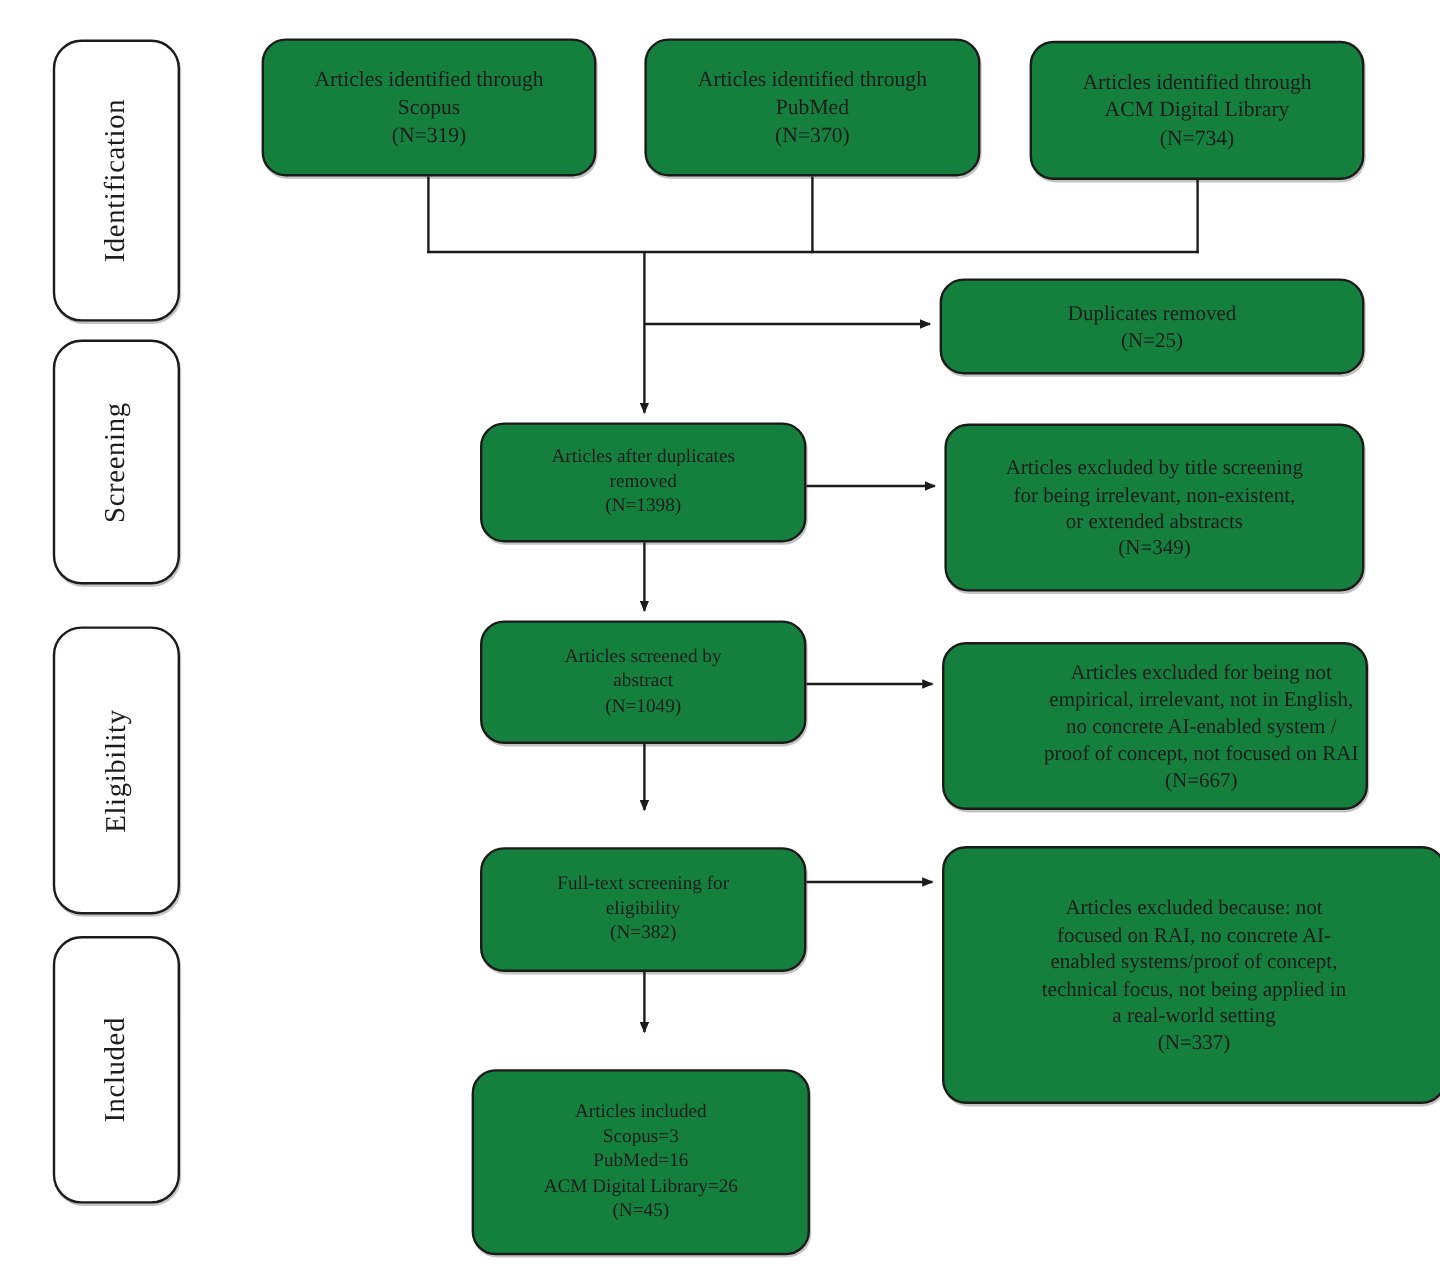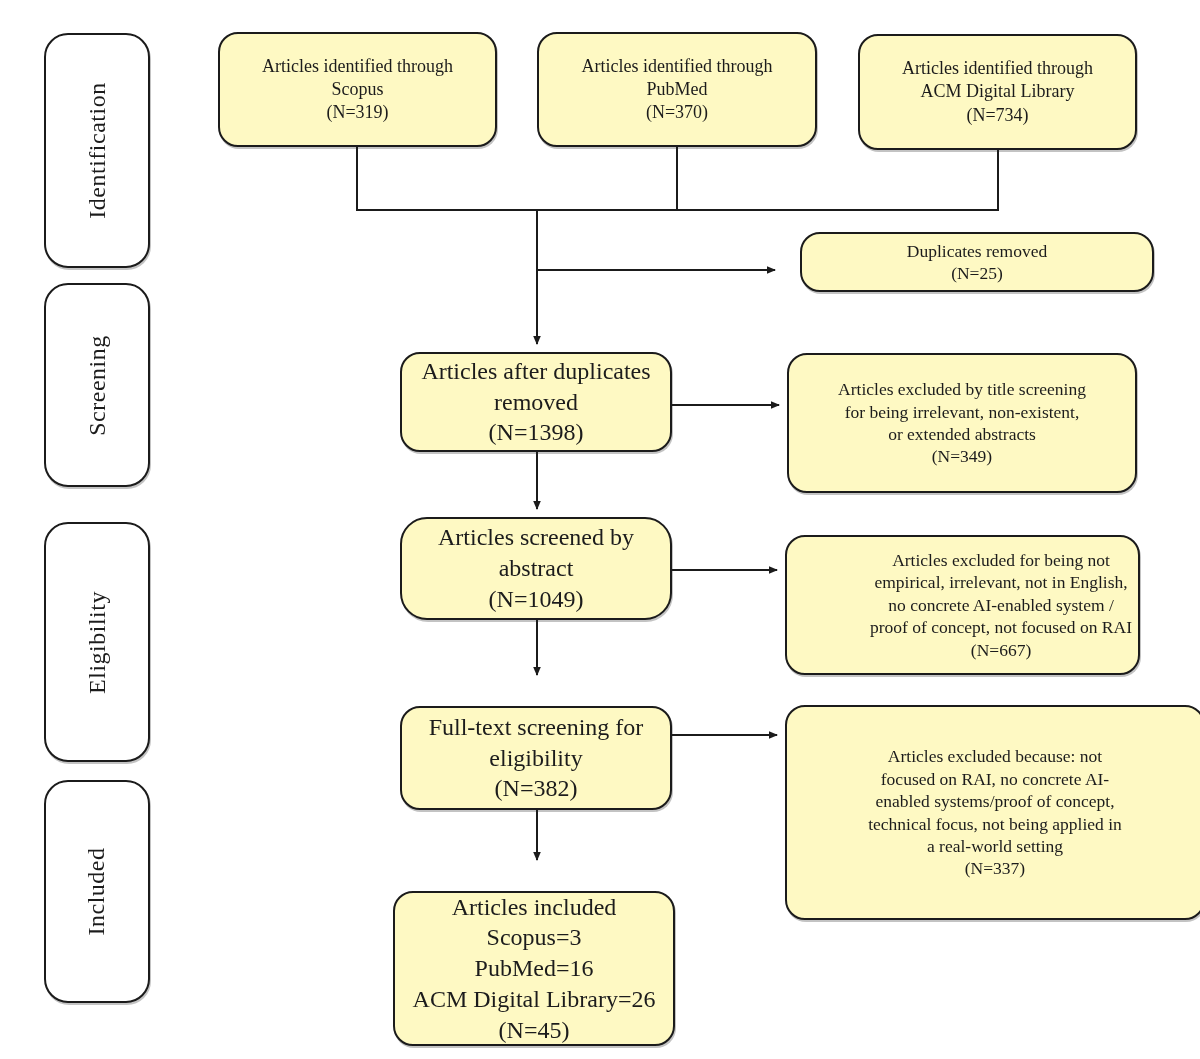--- a/index.html
+++ b/index.html
@@ -21,21 +21,21 @@
     left: 0;
     top: 0;
     width: 1200px;
     height: 1059px;
   }
   .fbox {
     position: absolute;
     box-sizing: border-box;
     border: 2px solid #1b1b1b;
     border-radius: 20px;
-    background: #fef9c3;
+    background: #15803d;
     display: flex;
     align-items: center;
     justify-content: center;
     text-align: center;
     box-shadow: 1px 2px 0 rgba(40,40,40,0.28);
   }
   .fbox .box-text {
     white-space: pre-line;
     line-height: 1.28;
     padding: 2px 6px;
@@ -51,21 +51,21 @@
     justify-content: center;
     box-shadow: 1px 2px 0 rgba(40,40,40,0.28);
   }
   .stagebox .stage-label {
     transform: rotate(-90deg);
     white-space: nowrap;
     font-size: 24px;
     letter-spacing: 0.5px;
   }
   .fs-top    { font-size: 18px; }
-  .fs-mid    { font-size: 24px; }
+  .fs-mid    { font-size: 16px; }
   .fs-side   { font-size: 17.5px; }
 </style>
 </head>
 <body>
 
 <div class="canvas">
 
   <svg class="connectors" viewBox="0 0 1200 1059" xmlns="http://www.w3.org/2000/svg">
     <defs>
       <marker id="arrow" markerWidth="10" markerHeight="8" refX="8.5" refY="4" orient="auto" markerUnits="userSpaceOnUse">
@@ -118,39 +118,39 @@
     <div class="box-text">Articles identified through
 PubMed
 (N=370)</div>
   </div>
   <div class="fbox fs-top" style="left:858px; top:34px; width:279px; height:116px;">
     <div class="box-text">Articles identified through
 ACM Digital Library
 (N=734)</div>
   </div>
 
-  <div class="fbox fs-side" style="left:800px; top:232px; width:354px; height:60px;">
+  <div class="fbox fs-side" style="left:783px; top:232px; width:354px; height:80px;">
     <div class="box-text">Duplicates removed
 (N=25)</div>
   </div>
 
   <div class="fbox fs-mid" style="left:400px; top:352px; width:272px; height:100px;">
     <div class="box-text">Articles after duplicates
 removed
 (N=1398)</div>
   </div>
 
   <div class="fbox fs-side" style="left:787px; top:353px; width:350px; height:140px;">
     <div class="box-text">Articles excluded by title screening
 for being irrelevant, non-existent,
 or extended abstracts
 (N=349)</div>
   </div>
 
-  <div class="fbox fs-mid" style="left:400px; top:517px; width:272px; height:103px;border-radius:27px;">
+  <div class="fbox fs-mid" style="left:400px; top:517px; width:272px; height:103px;">
     <div class="box-text">Articles screened by
 abstract
 (N=1049)</div>
   </div>
 
   <div class="fbox fs-side" style="left:785px; top:535px; width:355px; height:140px;justify-content:flex-end;">
     <div class="box-text">Articles excluded for being not
 empirical, irrelevant, not in English,
 no concrete AI-enabled system /
 proof of concept, not focused on RAI

